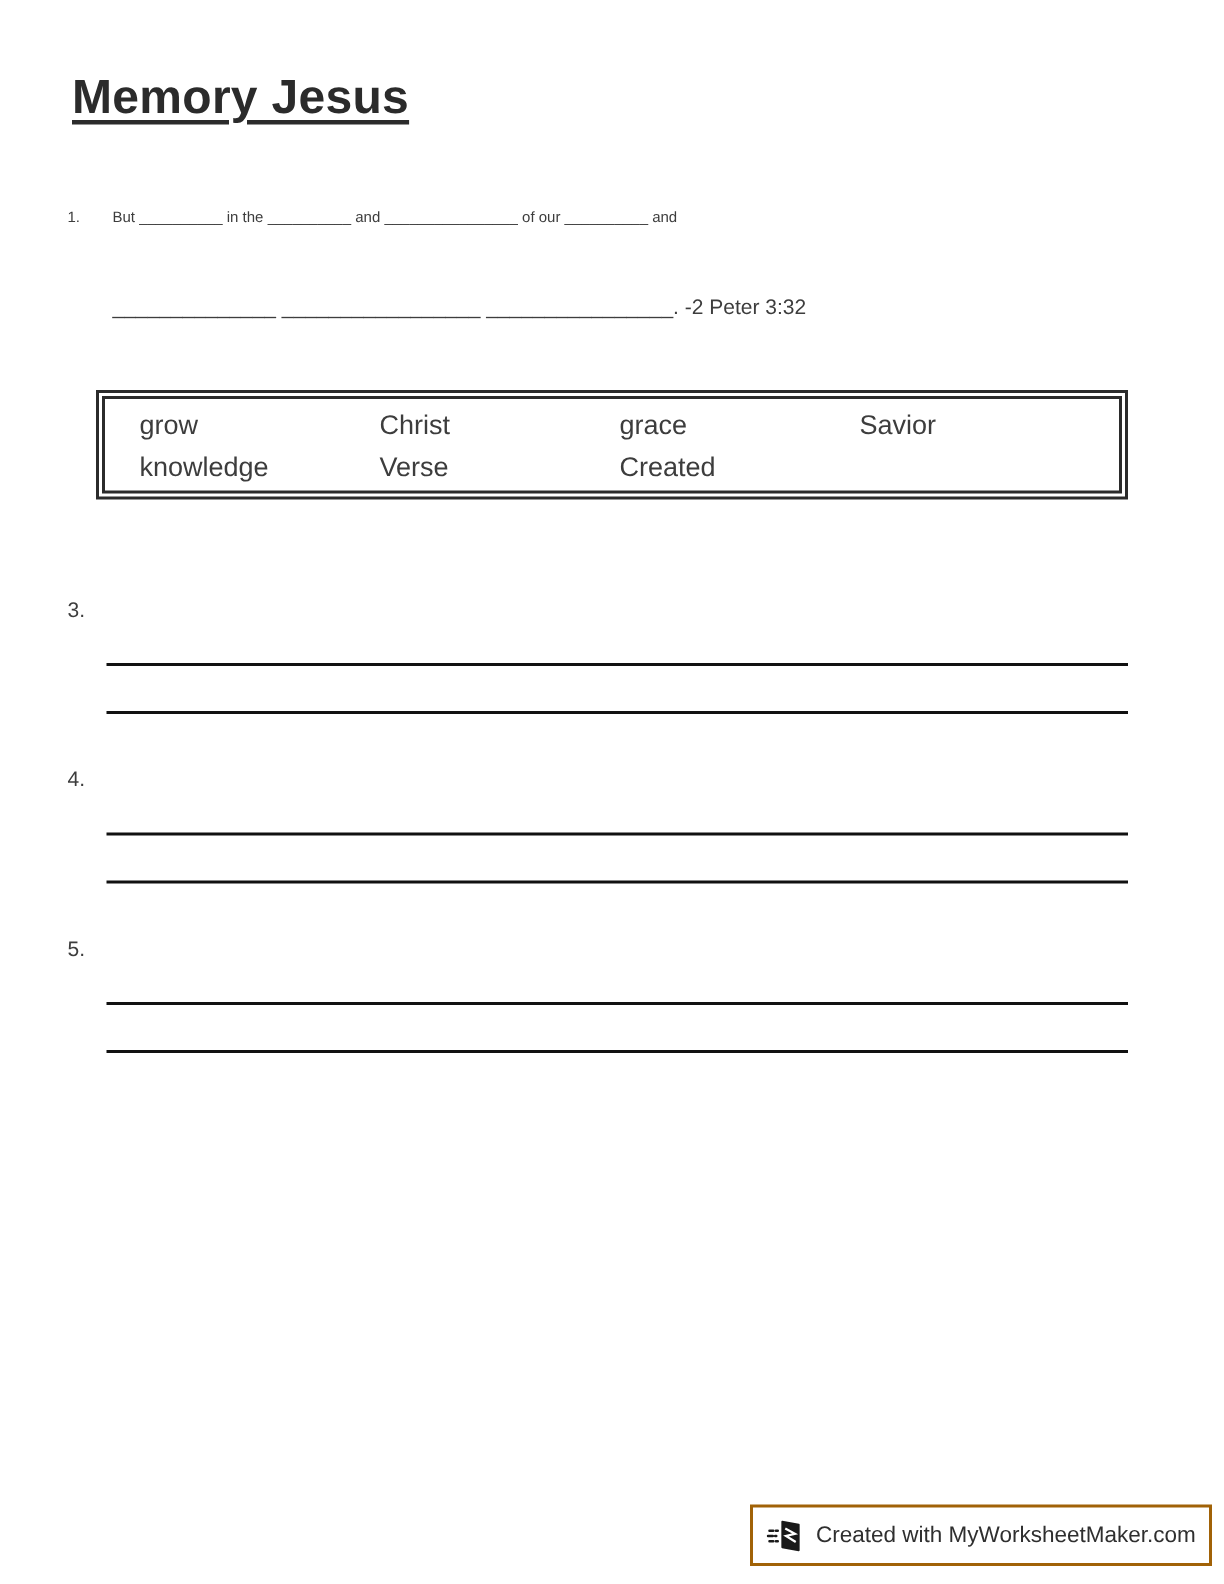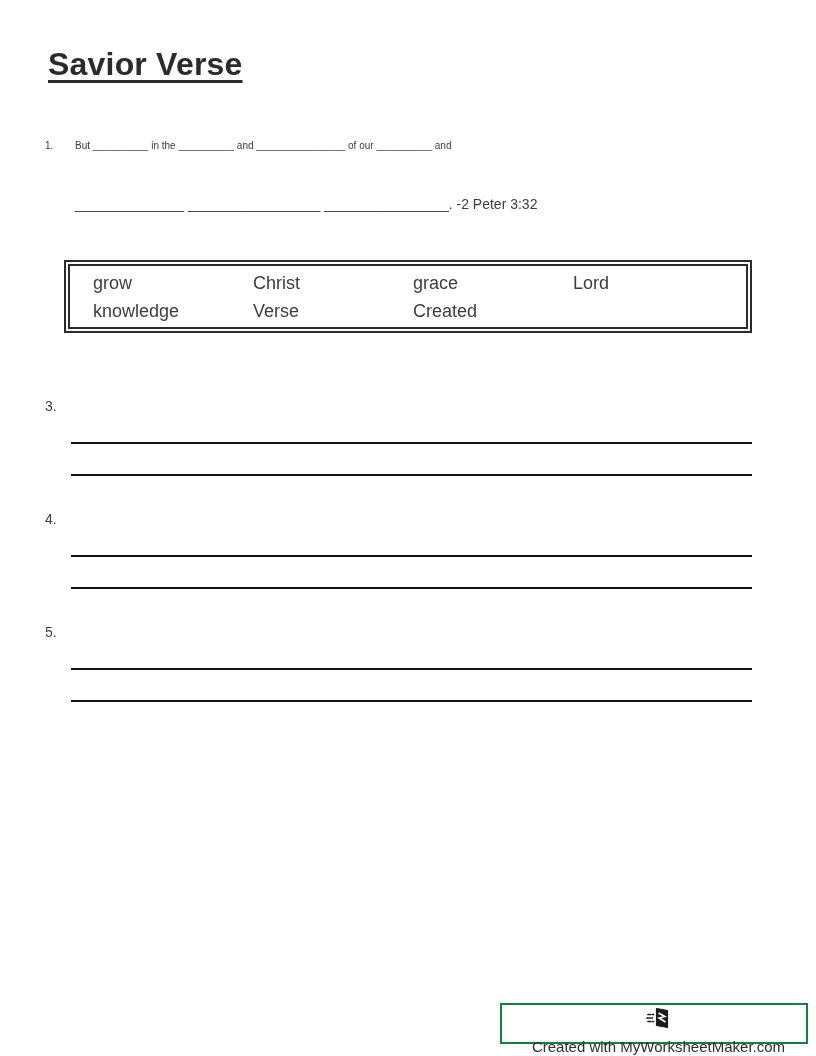--- a/index.html
+++ b/index.html
@@ -86,53 +86,52 @@
   .answer-line.second { top: 78px; }
   .item-3 { top: 396px; }
   .item-4 { top: 509px; }
   .item-5 { top: 622px; }
   .footer {
     position: absolute;
     left: 500px;
     top: 1003px;
     width: 308px;
     height: 41px;
-    border: 2px solid #15803d;
+    border: 2px solid #a16207;
     display: flex;
     align-items: center;
     gap: 7px;
     padding-left: 9px;
     background: #ffffff;
-    flex-direction: column;
   }
   .footer-text {
     font-size: 15px;
     color: #2f2f2f;
     white-space: nowrap;
   }
   .logo { display: inline-flex; align-items: center; }
 </style>
 </head>
 <body>
 
 <div class="page">
 
-  <h1 class="title">Savior Verse</h1>
+  <h1 class="title">Memory Jesus</h1>
 
   <div class="q1-line1">
     <span class="q-num">1.</span><span>But __________ in the __________ and ________________ of our __________ and</span>
   </div>
   <div class="q1-line2">______________ _________________ ________________. -2 Peter 3:32</div>
 
   <div class="word-bank">
     <div class="word-bank-grid">
       <span class="word">grow</span>
       <span class="word">Christ</span>
       <span class="word">grace</span>
-      <span class="word">Lord</span>
+      <span class="word">Savior</span>
       <span class="word">knowledge</span>
       <span class="word">Verse</span>
       <span class="word">Created</span>
     </div>
   </div>
 
   <div class="item item-3">
     <div class="q-num">3.</div>
     <div class="answer-line first"></div>
     <div class="answer-line second"></div>

